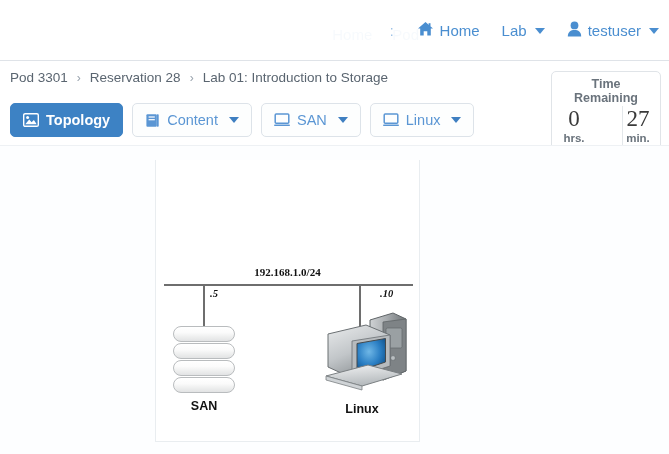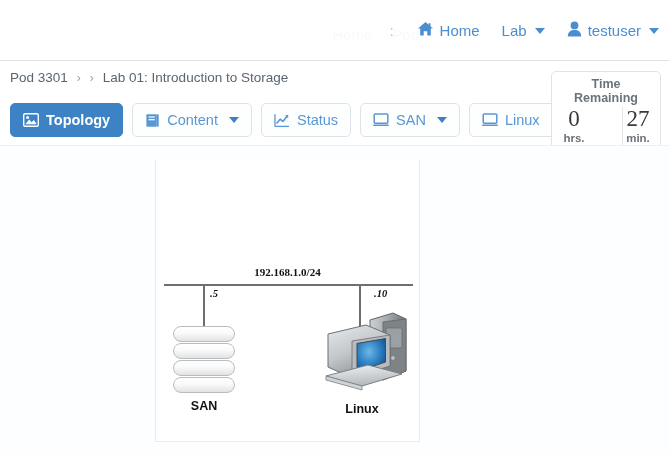--- a/index.html
+++ b/index.html
@@ -222,21 +222,21 @@
 
   .ip-label {
     position: absolute;
     font-size: 10.5px;
     font-weight: bold;
     font-style: italic;
     color: #111;
     font-family: "Liberation Serif", serif;
   }
   .ip-san { left: 54px; top: 128px; }
-  .ip-linux { left: 218px; top: 128px; }
+  .ip-linux { left: 224px; top: 128px; }
 
   .node { position: absolute; text-align: center; }
   .node-label {
     font-size: 12.5px;
     font-weight: bold;
     color: #111;
     margin-top: 6px;
   }
   .node-san { left: 8px; top: 166px; width: 80px; }
   .node-linux { left: 156px; top: 148px; width: 100px; }
@@ -297,20 +297,21 @@
       <span>testuser</span>
       <span class="caret"></span>
     </div>
 
   </div>
 </div>
 
 <div class="breadcrumb">
   <span class="crumb">Pod 3301</span>
   <span class="sep">›</span>
+  <span class="crumb">Reservation 28</span>
   <span class="sep">›</span>
   <span class="crumb current">Lab 01: Introduction to Storage</span>
 </div>
 
 <div class="toolbar">
 
   <div class="tbtn active">
     <span>
       <svg width="16" height="14" viewBox="0 0 16 14">
         <rect x="0.7" y="0.7" width="14.6" height="12.6" rx="1.4" fill="none" stroke="#ffffff" stroke-width="1.4"></rect>
@@ -327,31 +328,20 @@
         <rect x="1.4" y="1.2" width="10.4" height="12.6" rx="1" fill="#5b96d4"></rect>
         <rect x="11.8" y="1.2" width="1.9" height="12.6" rx="0.7" fill="#5b96d4"></rect>
         <rect x="3.6" y="3.4" width="6.2" height="1.2" fill="#ffffff"></rect>
         <rect x="3.6" y="6.1" width="6.2" height="1.2" fill="#ffffff"></rect>
       </svg>
     </span>
     <span>Content</span>
     <span class="caret"></span>
   </div>
 
-  <div class="tbtn">
-    <span>
-      <svg width="16" height="15" viewBox="0 0 16 15">
-        <path d="M1 13.4 L1 1.2" stroke="#5b96d4" stroke-width="1.3" fill="none"></path>
-        <path d="M1 13.4 L15 13.4" stroke="#5b96d4" stroke-width="1.3" fill="none"></path>
-        <path d="M2.6 10.6 L6.1 6.2 L8.9 8.4 L13.8 2.2" stroke="#5b96d4" stroke-width="1.6" fill="none" stroke-linejoin="round"></path>
-        <path d="M10.9 2.2 L14.2 2.2 L14.2 5.2" fill="#5b96d4"></path>
-      </svg>
-    </span>
-    <span>Status</span>
-  </div>
 
   <div class="tbtn">
     <span>
       <svg width="16" height="14" viewBox="0 0 16 14">
         <rect x="1.2" y="1" width="13.6" height="9.2" rx="1" fill="none" stroke="#5b96d4" stroke-width="1.5"></rect>
         <rect x="0" y="11.4" width="16" height="1.6" rx="0.8" fill="#5b96d4"></rect>
       </svg>
     </span>
     <span>SAN</span>
     <span class="caret"></span>

